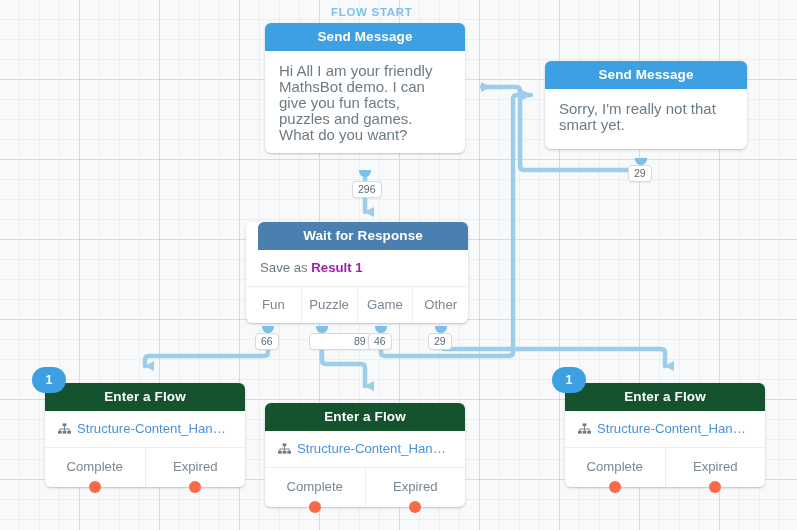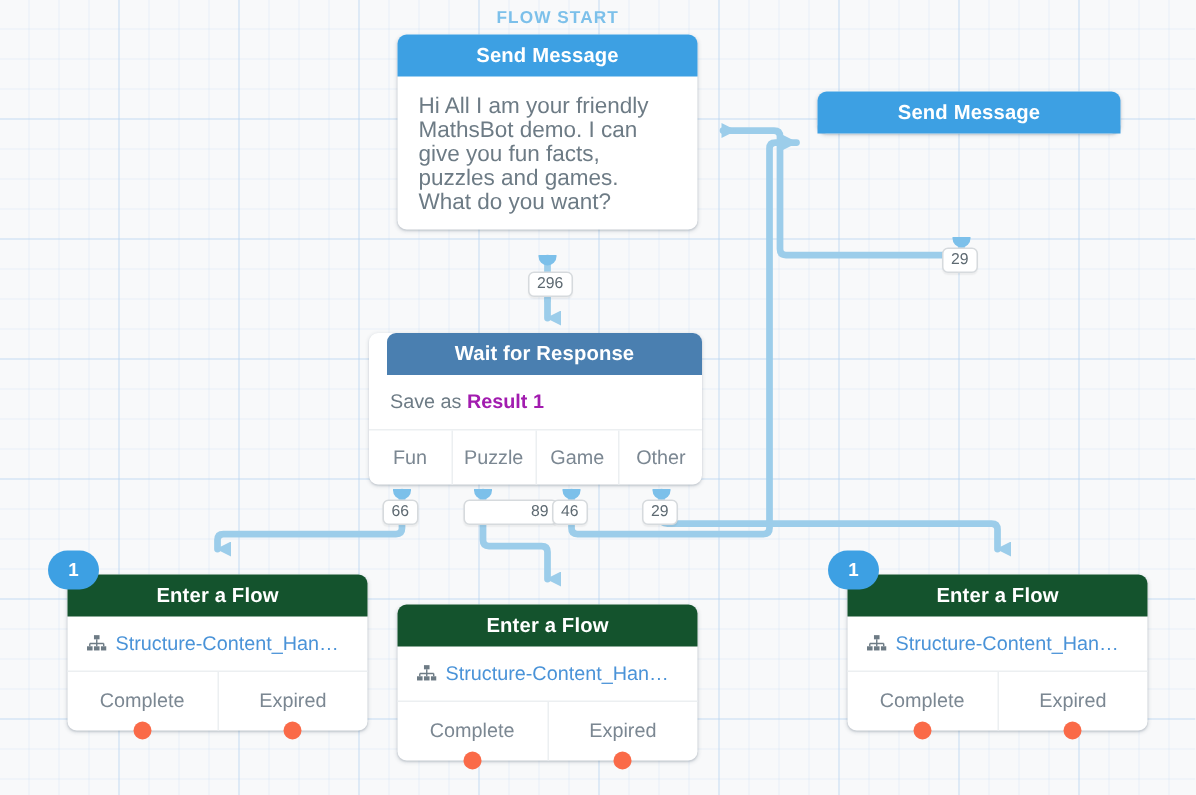--- a/index.html
+++ b/index.html
@@ -167,20 +167,23 @@
     <div class="node-head head-send">Send Message</div>
     <div class="node-body">
       <div class="msg-text">Hi All I am your friendly MathsBot demo. I can give you fun facts, puzzles and games. What do you want?</div>
     </div>
   </div>
   <div class="nub" style="left:359px;top:170px;"></div>
   <div class="count-badge" style="left:352px;top:181px;">296</div>
 
   <div class="node" style="left:545px;top:61px;width:202px;">
     <div class="node-head head-send">Send Message</div>
+    <div class="node-body" style="padding:12px 14px 16px 14px;">
+      <div class="msg-text">Sorry, I'm really not that smart yet.</div>
+    </div>
   </div>
   <div class="nub" style="left:635px;top:158px;"></div>
   <div class="count-badge" style="left:628px;top:165px;">29</div>
 
   <div class="node" style="left:246px;top:222px;width:222px;">
     <div class="node-head head-wait">Wait for Response</div>
     <div class="save-row">
       <span>Save as</span>
       <b>Result 1</b>
     </div>

